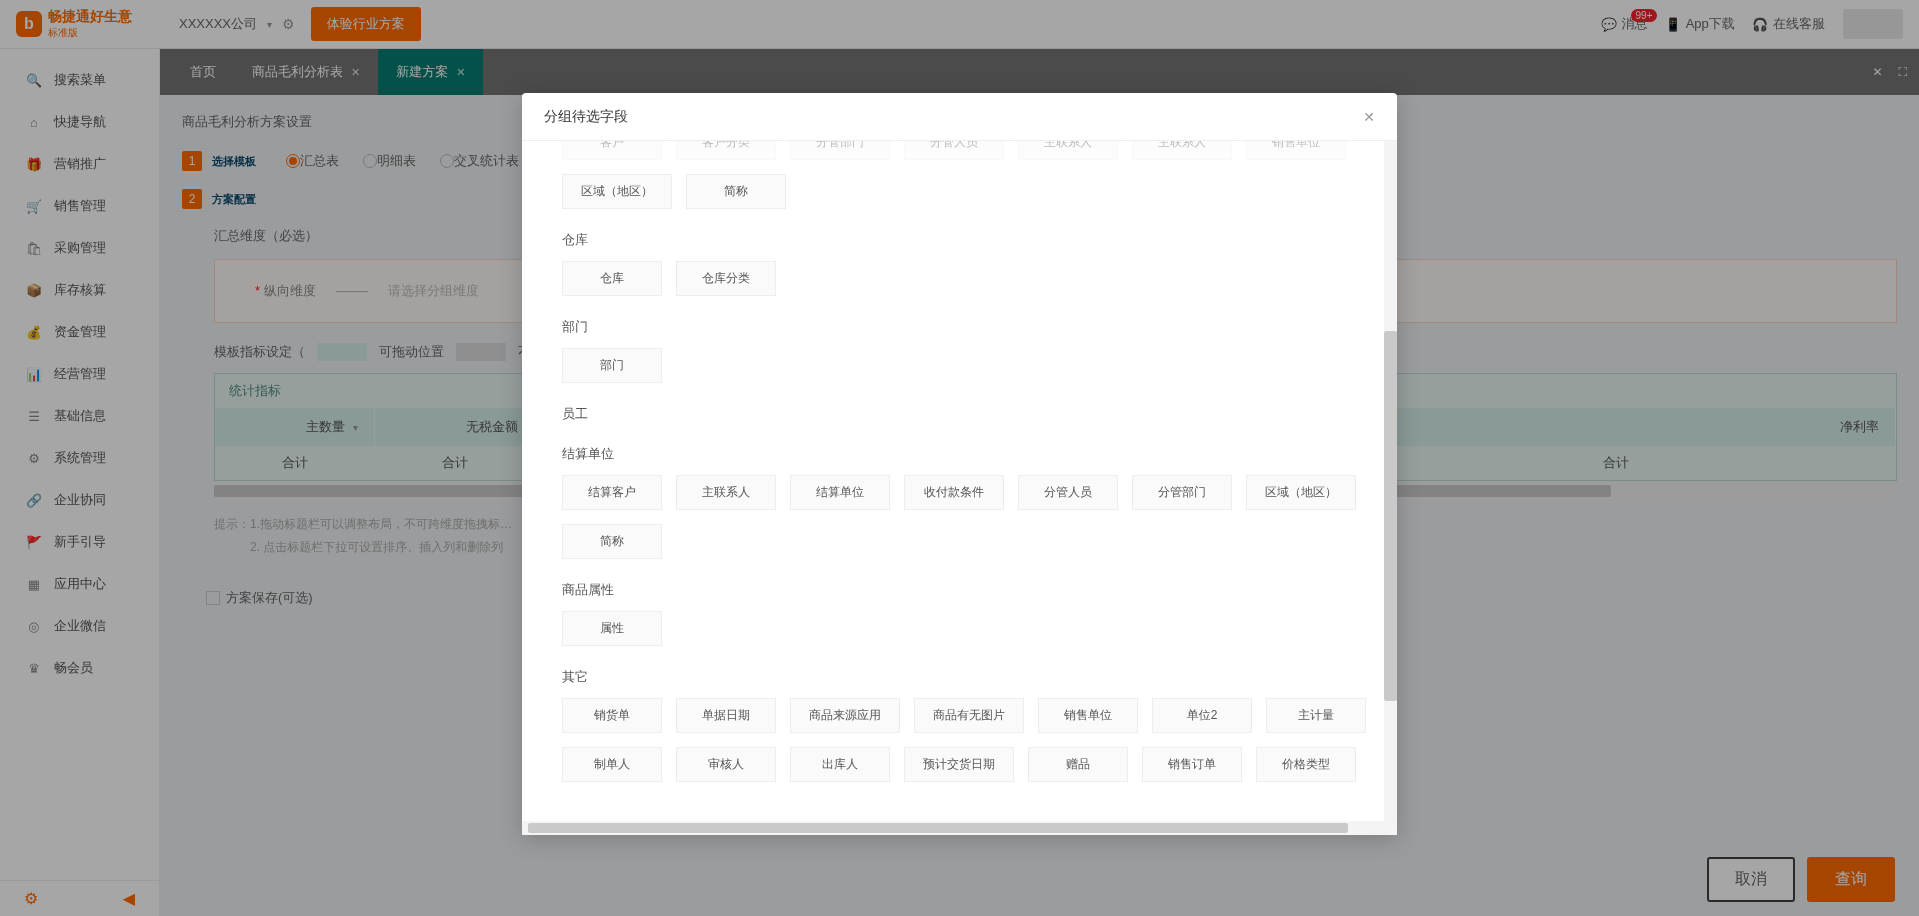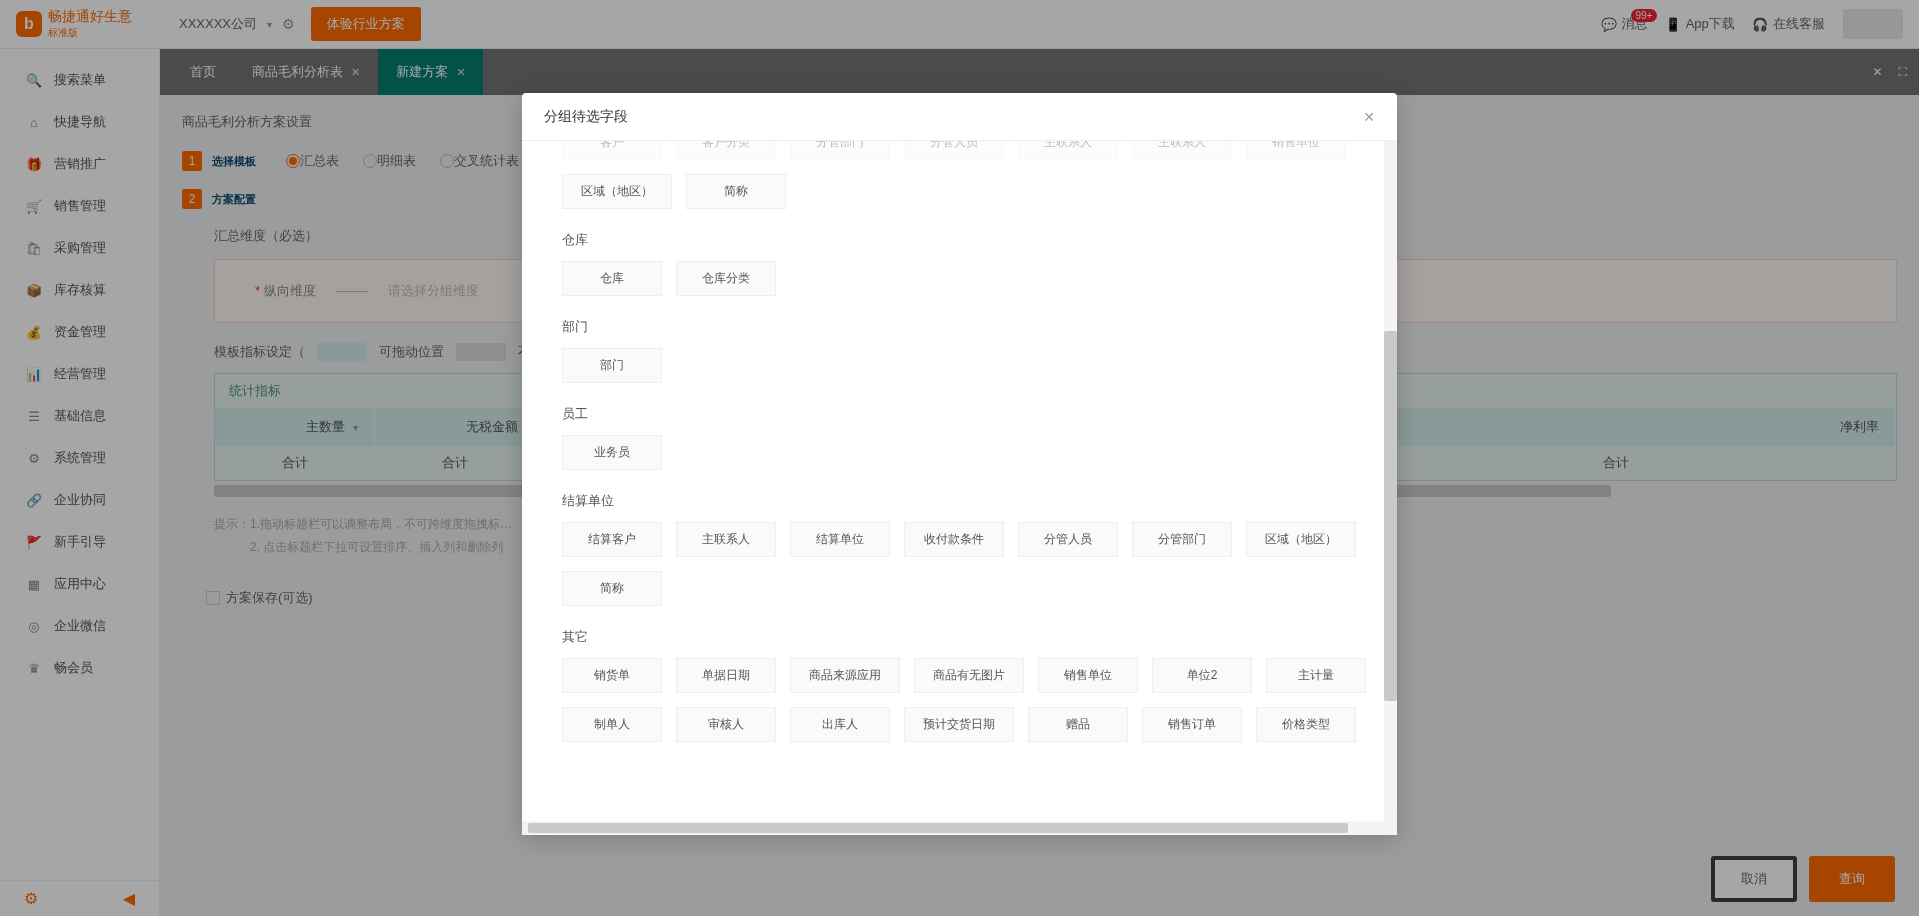--- a/index.html
+++ b/index.html
@@ -2,21 +2,21 @@
 <html><head>
 <meta charset="utf-8">
 <style>
 * { margin: 0; padding: 0; box-sizing: border-box; font-family: "Microsoft YaHei", Arial, sans-serif; }
 body { width: 1919px; height: 916px; background: #f0f0f0; overflow: hidden; position: relative; color: #333; }
 
 
 .top-header { height: 49px; background: #fff; display: flex; align-items: center; padding: 0 16px; border-bottom: 1px solid #e8e8e8; }
 .logo-area { display: flex; align-items: center; gap: 6px; width: 143px; }
 .logo-icon { width: 26px; height: 26px; background: #ff6a00; border-radius: 6px; display: flex; align-items: center; justify-content: center; color: #fff; font-weight: bold; font-size: 16px; }
-.logo-text { font-size: 14px; font-weight: normal; color: #ff6a00; }
+.logo-text { font-size: 14px; font-weight: bold; color: #ff6a00; }
 .logo-sub { font-size: 10px; color: #ff6a00; }
 .company-select { display: flex; align-items: center; gap: 10px; margin-left: 20px; font-size: 13px; color: #666; }
 .chevron-down { font-size: 10px; color: #999; }
 .gear { color: #999; font-size: 14px; margin-left: 10px; }
 .orange-btn { background: #ff6a00; color: #fff; border: none; padding: 8px 16px; border-radius: 3px; font-size: 13px; margin-left: 16px; }
 .header-right { margin-left: auto; display: flex; align-items: center; gap: 18px; font-size: 13px; color: #666; }
 .header-right-item { display: flex; align-items: center; gap: 4px; position: relative; }
 .badge { position: absolute; top: -6px; right: -10px; background: #f5222d; color: #fff; font-size: 10px; padding: 1px 5px; border-radius: 8px; }
 .avatar-block { width: 60px; height: 30px; background: #e8e8e8; border-radius: 3px; }
 
@@ -65,21 +65,21 @@
 .stat-sumrow { display: flex; background: #e8f4f2; }
 .stat-sumcell { padding: 8px 16px; font-size: 13px; color: #555; min-width: 160px; text-align: center; }
 .h-scroll { height: 16px; background: #f0f0f0; margin-top: 2px; position: relative; }
 .h-scroll-thumb { position: absolute; left: 0; top: 2px; height: 12px; width: 83%; background: #c9c9c9; border-radius: 2px; }
 .hints { margin-top: 14px; font-size: 12px; color: #aaa; line-height: 1.9; }
 .save-check { margin-top: 14px; display: flex; align-items: center; gap: 6px; font-size: 13px; color: #666; }
 .checkbox { width: 14px; height: 14px; border: 1px solid #ccc; }
 
 
 .page-footer { position: absolute; bottom: 14px; right: 24px; display: flex; gap: 12px; }
-.btn { padding: 10px 26px; font-size: 13px; border-radius: 3px; border: 4px solid #404040; background: #fff; color: #666; }
+.btn { padding: 10px 26px; font-size: 16px; border-radius: 3px; border: 2px solid #404040; background: #fff; color: #666; }
 .btn.primary { background: #ff6a00; color: #fff; border-color: #ff6a00; }
 
 
 .overlay { position: absolute; inset: 0; background: rgba(0,0,0,.35); z-index: 10; }
 .modal { position: absolute; left: 522px; top: 93px; width: 875px; height: 742px; background: #fff; z-index: 11; border-radius: 4px; box-shadow: 0 4px 24px rgba(0,0,0,.2); display: flex; flex-direction: column; }
 .modal-header { height: 48px; display: flex; align-items: center; padding: 0 22px; font-size: 14px; color: #333; border-bottom: 1px solid #eee; }
 .modal-close { margin-left: auto; font-size: 14px; color: #999; cursor: pointer; }
 .modal-body { flex: 1; overflow: hidden; position: relative; padding: 0 4px 0 40px; }
 .modal-scroll { position: absolute; right: 0; top: 0; width: 13px; height: 100%; background: #f4f4f4; }
 .modal-scroll-thumb { position: absolute; right: 0; top: 190px; width: 13px; height: 370px; background: #c9c9c9; border-radius: 2px; }
@@ -337,41 +337,44 @@
 
     <div class="field-group">
       <div class="group-title">部门</div>
       <div class="field-row">
         <div class="field-item">部门</div>
       </div>
     </div>
 
     <div class="field-group">
       <div class="group-title">员工</div>
-      <div class="field-row">
-        <div class="field-item">业务员</div>
-      </div>
     </div>
 
     <div class="field-group">
       <div class="group-title">结算单位</div>
       <div class="field-row">
         <div class="field-item">结算客户</div>
         <div class="field-item">主联系人</div>
         <div class="field-item">结算单位</div>
         <div class="field-item">收付款条件</div>
         <div class="field-item">分管人员</div>
         <div class="field-item">分管部门</div>
         <div class="field-item">区域（地区）</div>
       </div>
       <div class="field-row" style="margin-top:14px;">
         <div class="field-item">简称</div>
       </div>
     </div>
 
+    <div class="field-group">
+      <div class="group-title">商品属性</div>
+      <div class="field-row">
+        <div class="field-item">属性</div>
+      </div>
+    </div>
 
     <div class="field-group">
       <div class="group-title">其它</div>
       <div class="field-row">
         <div class="field-item">销货单</div>
         <div class="field-item">单据日期</div>
         <div class="field-item">商品来源应用</div>
         <div class="field-item">商品有无图片</div>
         <div class="field-item">销售单位</div>
         <div class="field-item">单位2</div>

